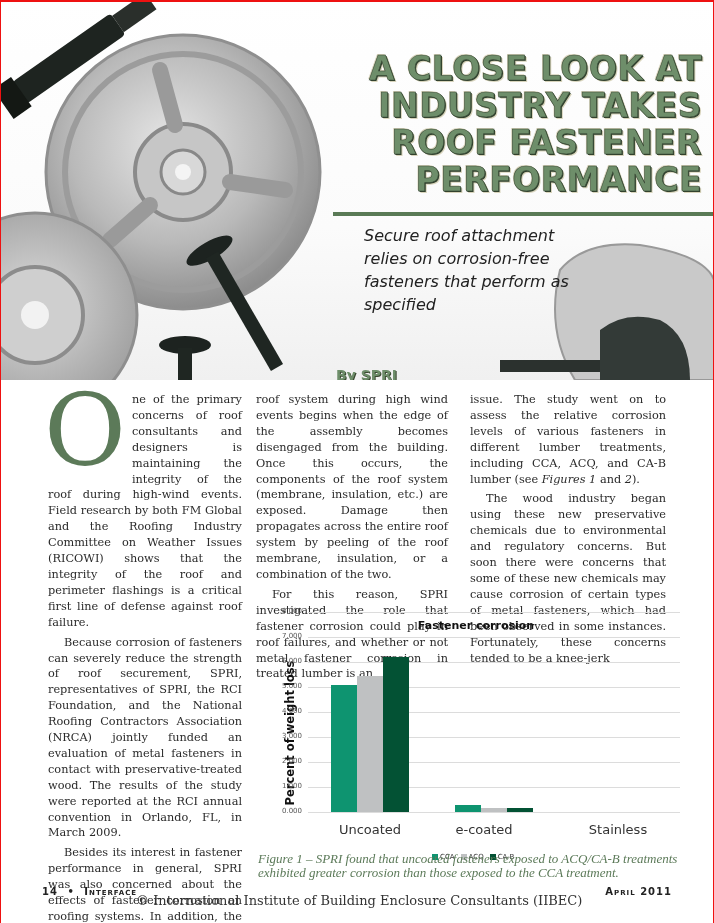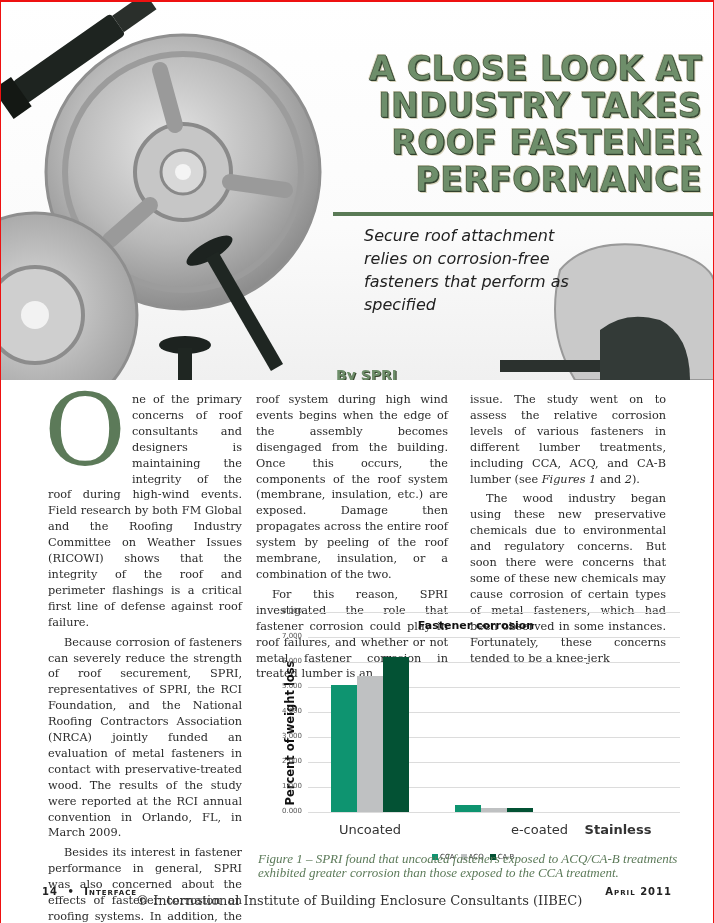--- a/index.html
+++ b/index.html
@@ -177,25 +177,25 @@
       <div class="ytick" style="top: 170px;">1.000</div>
       <div class="grid" style="top: 200px;"></div>
       <div class="ytick" style="top: 195px; text-align: right;">0.000</div>
       <div class="bar" style="left: 23px; height: 127.5px; top: 72.5px; bottom: auto; background: rgb(14, 148, 112);"></div>
       <div class="bar" style="left: 49px; height: 136.25px; top: 63.75px; bottom: auto; background: rgb(191, 193, 194);"></div>
       <div class="bar" style="left: 75px; height: 155px; top: 45px; bottom: auto; background: rgb(3, 82, 52);"></div>
       <div class="xtick" style="left: 2px;">Uncoated</div>
       <div class="bar" style="left: 147px; height: 7.5px; top: 192.5px; bottom: auto; background: rgb(14, 148, 112);"></div>
       <div class="bar" style="left: 173px; height: 3.75px; top: 196.25px; bottom: auto; background: rgb(191, 193, 194);"></div>
       <div class="bar" style="left: 199px; height: 4.25px; top: 195.75px; bottom: auto; background: rgb(3, 82, 52);"></div>
-      <div class="xtick" style="left: 140px; text-align: right;">e-coated</div>
+      <div class="xtick" style="left: 116px;">e-coated</div>
       <div class="bar" style="left: 271px; height: 0px; top: 200px; bottom: auto; background: rgb(14, 148, 112);"></div>
       <div class="bar" style="left: 297px; height: 0px; top: 200px; bottom: auto; background: rgb(191, 193, 194);"></div>
       <div class="bar" style="left: 323px; height: 0px; top: 200px; bottom: auto; background: rgb(3, 82, 52);"></div>
-      <div class="xtick" style="left: 250px; font-weight: bold;">Stainless</div>
+      <div class="xtick" style="left: 250px;">Stainless</div>
     </div>
   <div class="legend" id="legend">
       <span class="legend-item">
         <span class="swatch" style="background: rgb(14, 148, 112);"></span>
         <span>CCA</span>
       </span>
       <span class="legend-item">
         <span class="swatch" style="background: rgb(191, 193, 194);"></span>
         <span>ACQ</span>
       </span>

